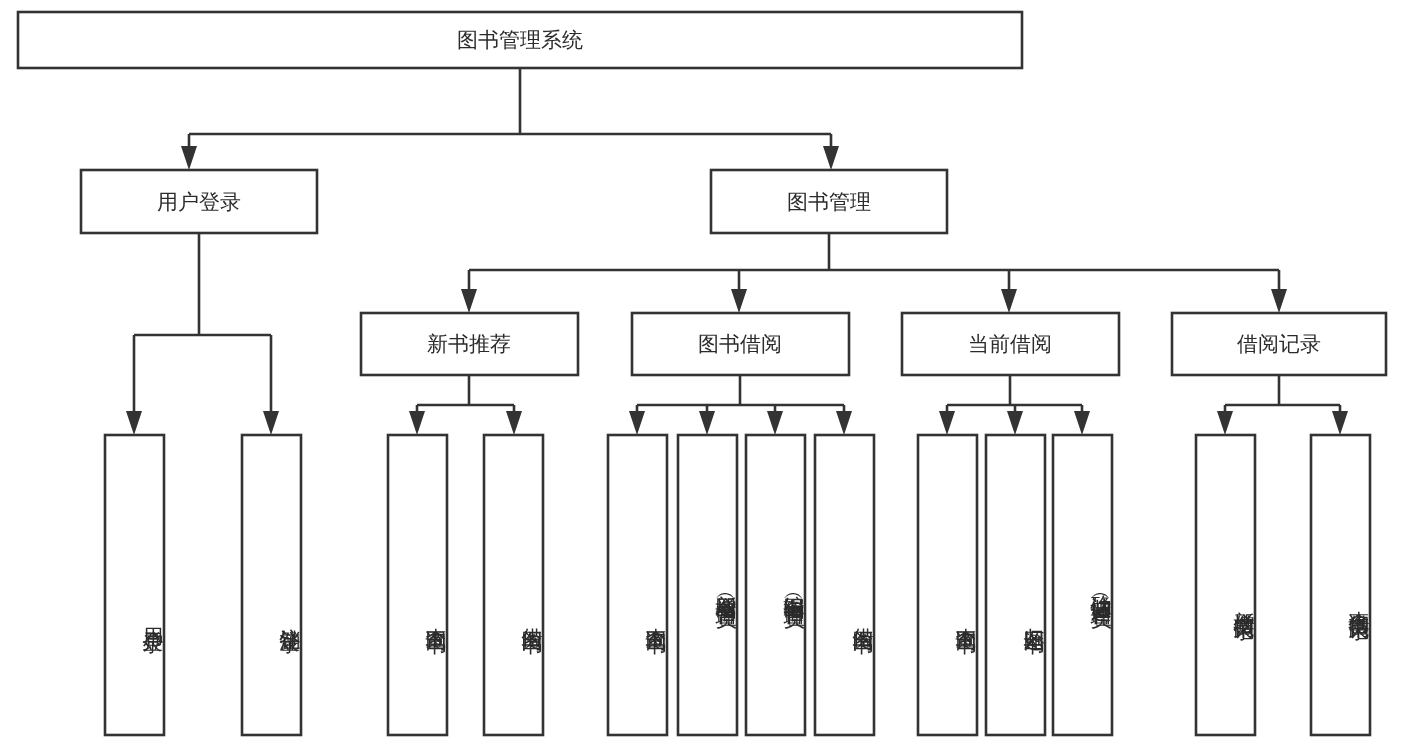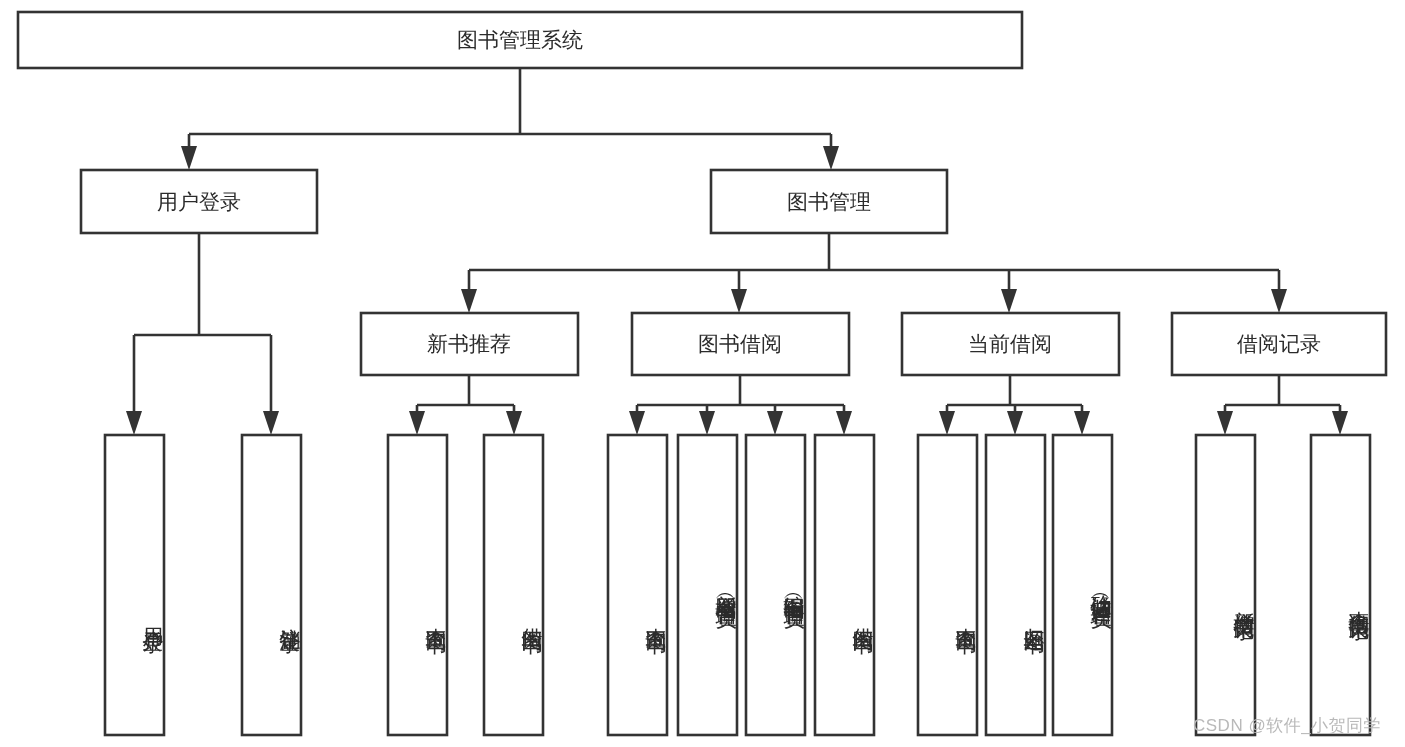--- a/index.html
+++ b/index.html
@@ -219,15 +219,14 @@
   <div class="node-label-v" style="left:746px; top:443px; width:59px; height:288px;">编辑图书（管理员）</div>
   <div class="node-label-v" style="left:815px; top:500px; width:59px; height:230px;">借阅图书</div>
 
   <div class="node-label-v" style="left:918px; top:500px; width:59px; height:230px;">查询图书</div>
   <div class="node-label-v" style="left:986px; top:500px; width:59px; height:230px;">归还图书</div>
   <div class="node-label-v" style="left:1053px; top:443px; width:59px; height:288px;">确认归还（管理员）</div>
 
   <div class="node-label-v" style="left:1196px; top:470px; width:59px; height:260px;">新增借阅记录</div>
   <div class="node-label-v" style="left:1311px; top:470px; width:59px; height:260px;">查询借阅记录</div>
 
-  <div class="watermark" style="left:1193px; top:714px;">CSDN @软件_小贺同学</div>
 
 </div>
 
 </body></html>

